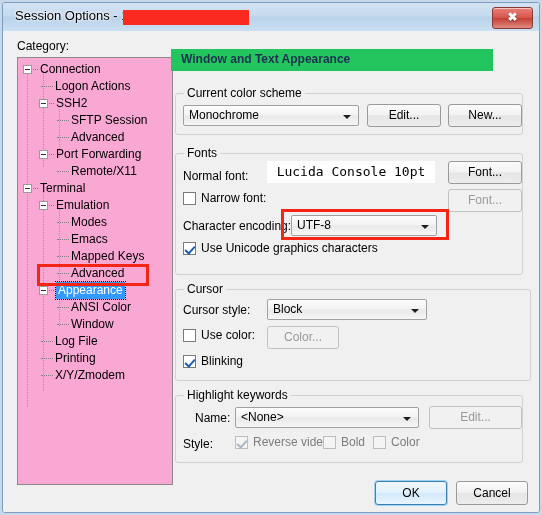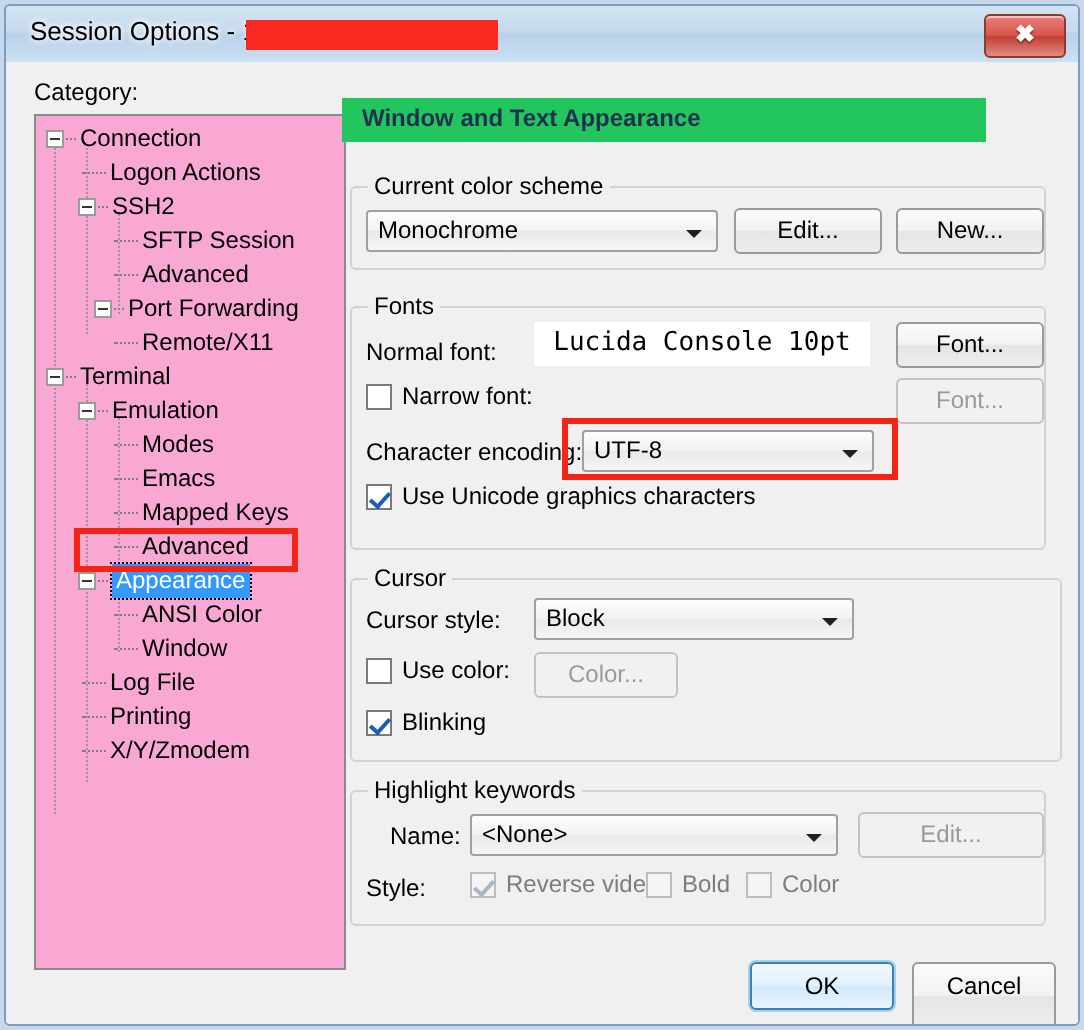--- a/index.html
+++ b/index.html
@@ -191,21 +191,21 @@
         <div class="vline" style="left:41px;top:48px;height:34px;"></div>
         <div class="vline" style="left:41px;top:82px;height:17px;"></div>
         <div class="vline" style="left:25px;top:133px;height:200px;"></div>
         <div class="vline" style="left:41px;top:150px;height:118px;"></div>
         <div id="tree-nodes">
             <div class="tnode" style="left: 5px; top: 3px;"><span class="plusbox"></span><span class="dots" style="width: 5px;"></span><span class="tlabel">Connection</span></div>
             <div class="tnode" style="left: 21px; top: 20px;"><span class="dots" style="width: 12px; margin-left: 2px;"></span><span class="tlabel">Logon Actions</span></div>
             <div class="tnode" style="left: 21px; top: 37px;"><span class="plusbox"></span><span class="dots" style="width: 5px;"></span><span class="tlabel">SSH2</span></div>
             <div class="tnode" style="left: 37px; top: 54px;"><span class="dots" style="width: 12px; margin-left: 2px;"></span><span class="tlabel">SFTP Session</span></div>
             <div class="tnode" style="left: 37px; top: 71px;"><span class="dots" style="width: 12px; margin-left: 2px;"></span><span class="tlabel">Advanced</span></div>
-            <div class="tnode" style="left: 21px; top: 88px; margin-left: 8px;"><span class="plusbox"></span><span class="dots" style="width: 5px;"></span><span class="tlabel">Port Forwarding</span></div>
+            <div class="tnode" style="left: 21px; top: 88px;"><span class="plusbox"></span><span class="dots" style="width: 5px;"></span><span class="tlabel">Port Forwarding</span></div>
             <div class="tnode" style="left: 37px; top: 105px;"><span class="dots" style="width: 12px; margin-left: 2px;"></span><span class="tlabel">Remote/X11</span></div>
             <div class="tnode" style="left: 5px; top: 122px;"><span class="plusbox"></span><span class="dots" style="width: 5px;"></span><span class="tlabel">Terminal</span></div>
             <div class="tnode" style="left: 21px; top: 139px;"><span class="plusbox"></span><span class="dots" style="width: 5px;"></span><span class="tlabel">Emulation</span></div>
             <div class="tnode" style="left: 37px; top: 156px;"><span class="dots" style="width: 12px; margin-left: 2px;"></span><span class="tlabel">Modes</span></div>
             <div class="tnode" style="left: 37px; top: 173px;"><span class="dots" style="width: 12px; margin-left: 2px;"></span><span class="tlabel">Emacs</span></div>
             <div class="tnode" style="left: 37px; top: 190px;"><span class="dots" style="width: 12px; margin-left: 2px;"></span><span class="tlabel">Mapped Keys</span></div>
             <div class="tnode" style="left: 37px; top: 207px;"><span class="dots" style="width: 12px; margin-left: 2px;"></span><span class="tlabel">Advanced</span></div>
             <div class="tnode" style="left: 21px; top: 224px;"><span class="plusbox"></span><span class="dots" style="width: 5px;"></span><span class="tlabel sel">Appearance</span></div>
             <div class="tnode" style="left: 37px; top: 241px;"><span class="dots" style="width: 12px; margin-left: 2px;"></span><span class="tlabel">ANSI Color</span></div>
             <div class="tnode" style="left: 37px; top: 258px;"><span class="dots" style="width: 12px; margin-left: 2px;"></span><span class="tlabel">Window</span></div>
@@ -281,20 +281,20 @@
         <div class="lbl" style="left:12px;top:388px;">Style:</div>
         <div class="cb checked dis" style="left:64px;top:387px;"></div>
         <div class="cbtxt dis" style="left:82px;top:386px;">Reverse video</div>
         <div class="cb dis" style="left:152px;top:387px;"></div>
         <div class="cbtxt dis" style="left:170px;top:386px;">Bold</div>
         <div class="cb dis" style="left:202px;top:387px;"></div>
         <div class="cbtxt dis" style="left:220px;top:386px;">Color</div>
       </div>
 
       <div class="btn default" style="left:372px;top:450px;width:72px;height:24px;line-height:22px;">OK</div>
-      <div class="btn" style="left:453px;top:450px;width:72px;height:34px;line-height:22px;">Cancel</div>
+      <div class="btn" style="left:453px;top:450px;width:72px;height:24px;line-height:22px;">Cancel</div>
 
     </div>
   </div>
 
   <div class="annot" style="left:37px;top:264px;width:112px;height:22px;"></div>
   <div class="annot" style="left:281px;top:209px;width:168px;height:31px;"></div>
 </div>
 
 </body></html>

